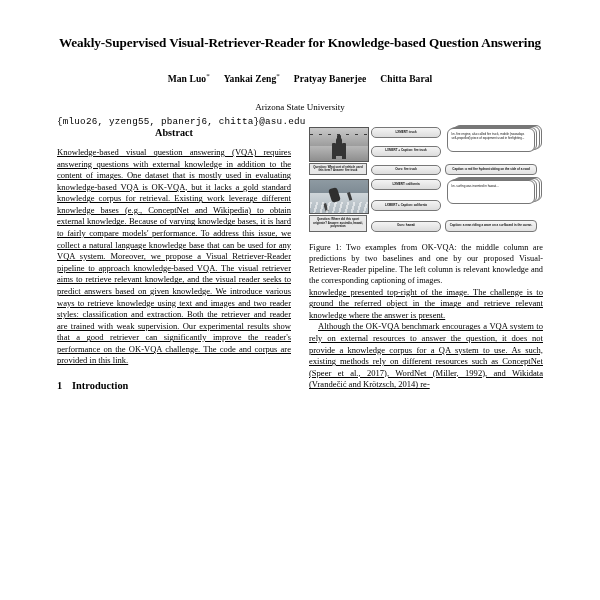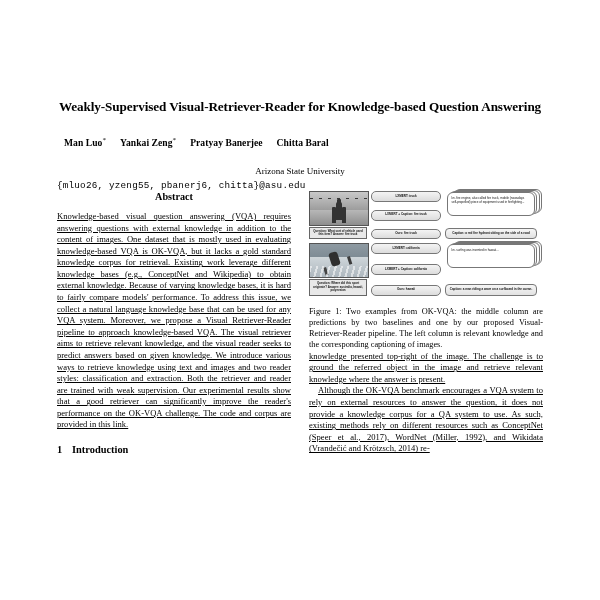--- a/index.html
+++ b/index.html
@@ -12,33 +12,34 @@
     height: 600px;
     overflow: hidden;
     font-family: "Liberation Serif", serif;
     color: #000000;
   }
   .page {
     position: relative;
     width: 600px;
     height: 600px;
     box-sizing: border-box;
-    padding: 88px 57px 0 57px;
+    padding: 24px 57px 0 57px;
   }
   
   .title {
     font-size: 13.2px;
     font-weight: bold;
     text-align: center;
     line-height: 1.35;
     letter-spacing: -0.1px;
     margin: 10px 0 0 0;
   }
   .authors {
     margin-top: 20px;
+    text-align: center;
     font-size: 9.6px;
     font-weight: bold;
     letter-spacing: 0.05px;
   }
   .authors .au { display: inline-block; margin: 0 7px; }
   .authors sup { font-weight: normal; font-size: 7px; vertical-align: super; }
   .affil {
     text-align: center;
     font-size: 9px;
     margin-top: 18px;

